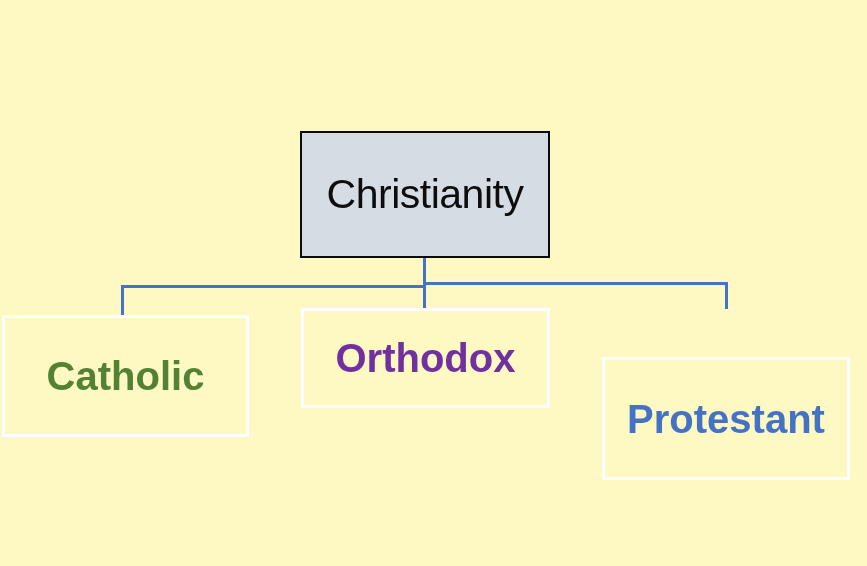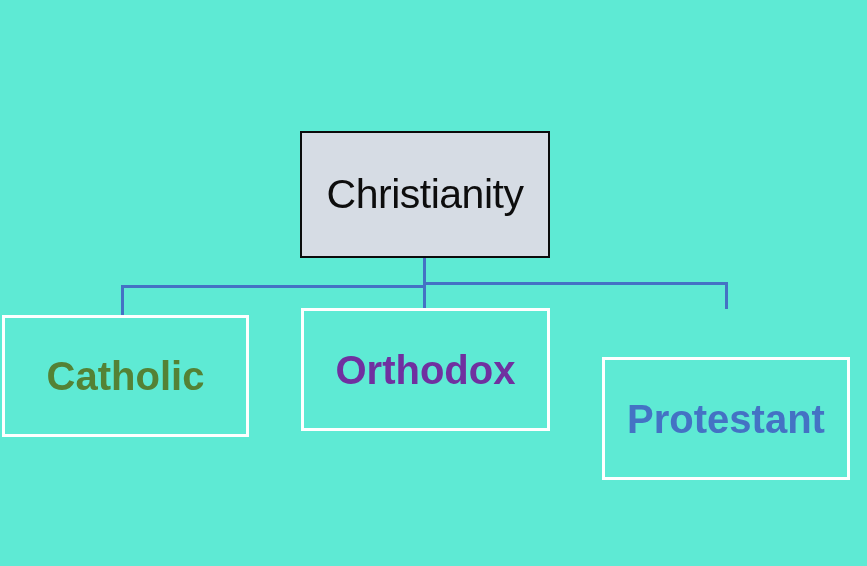--- a/index.html
+++ b/index.html
@@ -35,35 +35,35 @@
     letter-spacing: -0.5px;
   }
   .child-node {
     border-style: solid;
     border-width: 3px;
     background: transparent;
     font-size: 40px;
     font-weight: 700;
   }
   #node-catholic   { left: 2px;   top: 315px; width: 247px; height: 122px; }
-  #node-orthodox   { left: 301px; top: 308px; width: 249px; height: 123px; }
+  #node-orthodox   { left: 301px; top: 308px; width: 249px; height: 100px; }
   #node-protestant { left: 602px; top: 309px; width: 248px; height: 123px; margin-top: 48px; }
   .connector {
     position: absolute;
   }
   #conn-v-center { left: 423px; top: 258px; width: 3px;   height: 52px; }
   #conn-h-left   { left: 121px; top: 285px; width: 305px; height: 3px;  }
   #conn-h-right  { left: 423px; top: 282px; width: 305px; height: 3px;  }
   #conn-v-left   { left: 121px; top: 285px; width: 3px;   height: 30px; }
   #conn-v-right  { left: 725px; top: 282px; width: 3px;   height: 27px; }
 </style>
 </head>
 <body>
 
-<div id="canvas" style="background-color: #5eead4;">
+<div id="canvas" style="background-color: #fef9c3;">
 
   <div class="node root-node" id="node-christianity" style="background-color: rgb(214, 220, 228); border-color: rgb(11, 11, 11); color: rgb(13, 13, 13);">
     <span>Christianity</span>
   </div>
 
   <div class="connector" id="conn-v-center" style="background-color: rgb(68, 114, 196);"></div>
   <div class="connector" id="conn-h-left" style="background-color: rgb(68, 114, 196);"></div>
   <div class="connector" id="conn-h-right" style="background-color: rgb(68, 114, 196);"></div>
   <div class="connector" id="conn-v-left" style="background-color: rgb(68, 114, 196);"></div>
   <div class="connector" id="conn-v-right" style="background-color: rgb(68, 114, 196);"></div>

